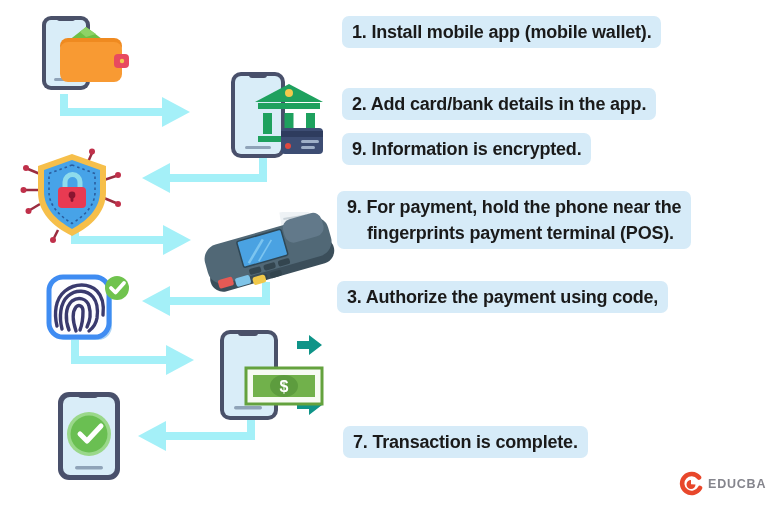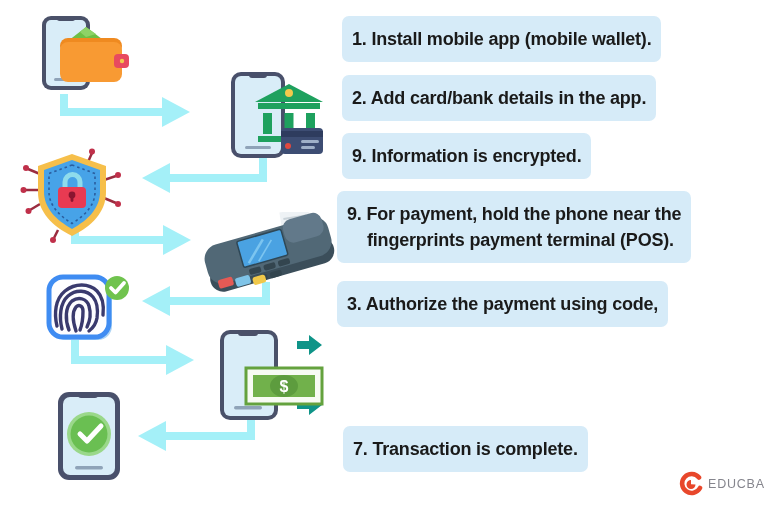--- a/index.html
+++ b/index.html
@@ -7,29 +7,29 @@
     position:relative;width:768px;height:507px;background:#ffffff;
     font-family:"Liberation Sans",sans-serif;overflow:hidden;
     border-right:1px solid #ececec;
   }
   .abs{position:absolute;}
   
   #connectors{position:absolute;left:0;top:0;width:768px;height:507px;}
   
   .step{
     position:absolute;background:#d6ebf8;border-radius:7px;
-    padding:10px 10px;width:fit-content;
+    padding:3px 10px;width:fit-content;
     font-weight:bold;font-size:18px;line-height:26px;color:#1a1a1a;
     letter-spacing:-0.2px;
   }
   .step .line{display:block;white-space:nowrap;}
   .step .line.cont{margin-left:20px;}
   
   .logo{position:absolute;left:679px;top:471px;display:flex;align-items:center;gap:5px;}
-  .logo-text{font-size:12.5px;color:#85858d;letter-spacing:0.8px;font-weight:normal;}
+  .logo-text{font-size:12.5px;color:#85858d;letter-spacing:0.8px;font-weight:bold;}
 </style>
 </head>
 <body>
 
 <div id="canvas">
 
   <svg id="connectors" viewBox="0 0 768 507">
     <g stroke="#a4f0f8" stroke-width="8" fill="none">
       <path d="M64,94 L64,112 L162,112"></path>
       <path d="M263,150 L263,178 L170,178"></path>
@@ -174,21 +174,21 @@
     <rect x="22" y="0" width="20" height="6" rx="3" fill="#49506b"></rect>
     <rect x="19" y="74" width="28" height="3.5" rx="1.7" fill="#8fa3b8"></rect>
     <circle cx="33" cy="42" r="22" fill="#9ad88a"></circle>
     <circle cx="33" cy="42" r="18.5" fill="#6abf52"></circle>
     <path d="M24,42 l7,7 l14,-15" fill="none" stroke="#ffffff" stroke-width="5" stroke-linecap="round" stroke-linejoin="round"></path>
   </svg>
 
   <div class="step" style="left:342px;top:16px">
     <span class="line">1. Install mobile app (mobile wallet).</span>
   </div>
-  <div class="step" style="left:342px;top:75px">
+  <div class="step" style="left:342px;top:88px">
     <span class="line">2. Add card/bank details in the app.</span>
   </div>
   <div class="step" style="left:342px;top:133px">
     <span class="line">9. Information is encrypted.</span>
   </div>
   <div class="step" style="left:337px;top:191px">
     <span class="line">9. For payment, hold the phone near the</span>
     <span class="line cont">fingerprints payment terminal (POS).</span>
   </div>
   <div class="step" style="left:337px;top:281px">

